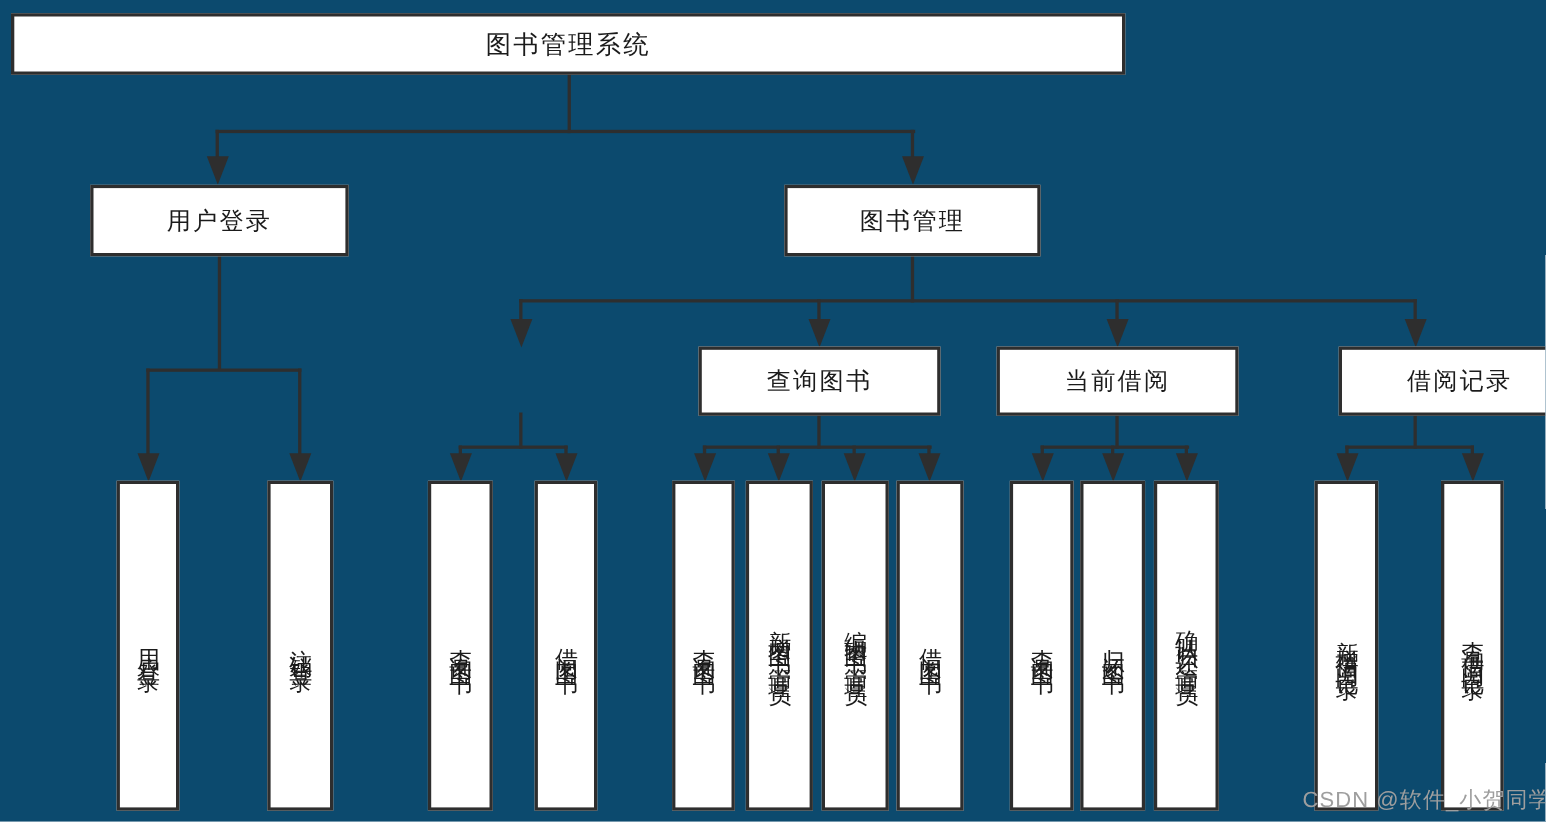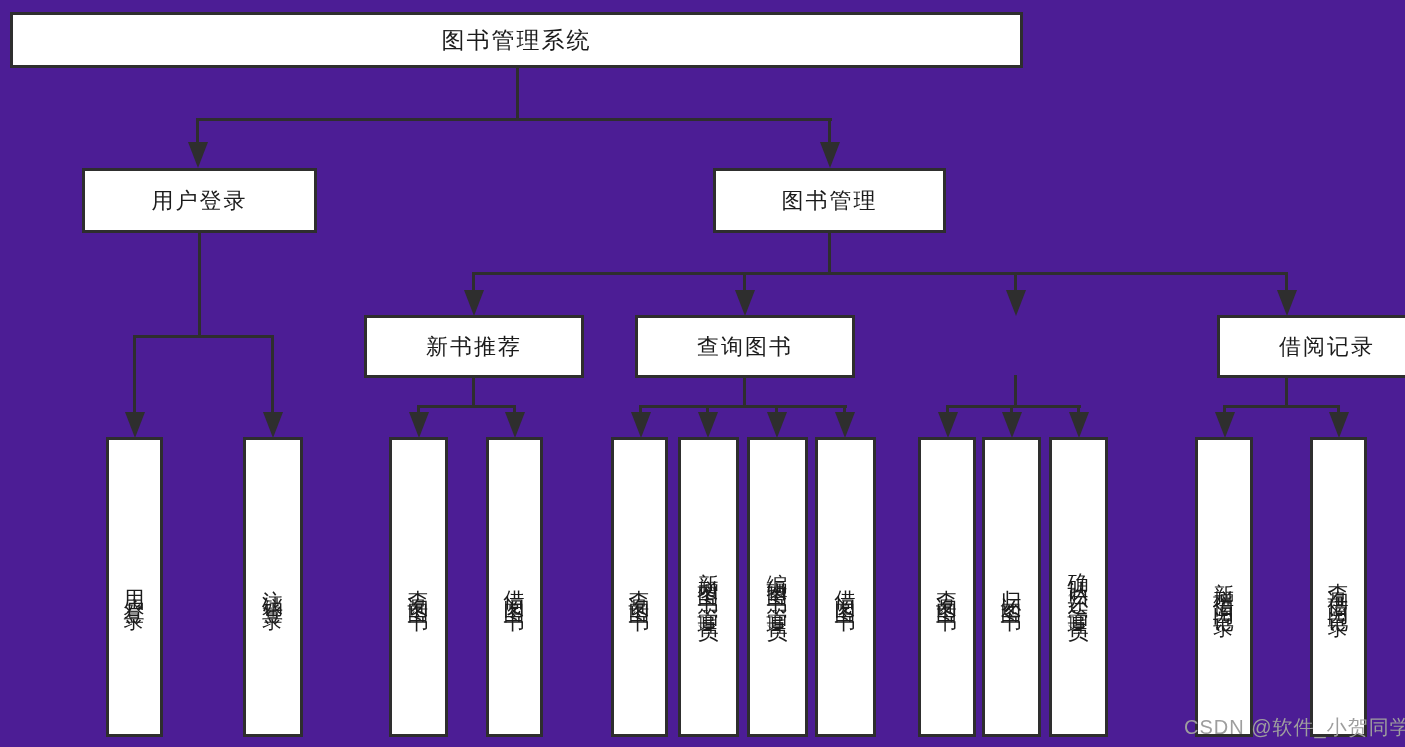--- a/index.html
+++ b/index.html
@@ -1,17 +1,17 @@
 <!DOCTYPE html>
 <html><head>
 <meta charset="utf-8">
 <style>
   html,body { margin:0; padding:0; background:#ffffff; }
   .stage {
-    position:relative; width:1405px; height:747px; background:#4c1d95;
+    position:relative; width:1405px; height:747px; background:#0c4a6e;
     font-family:"Liberation Sans", sans-serif; overflow:hidden;
   }
   .box {
     position:absolute; box-sizing:border-box; background:#ffffff;
     border:3px solid #2e2e2e; display:flex; align-items:center; justify-content:center;
     color:#1b1b1b; z-index:2;
   }
   .hbox { font-size:22px; letter-spacing:2px; }
   .root { font-size:23px; }
   .vbox span {
@@ -63,25 +63,25 @@
   <div class="line" style="left:472px;top:272px;width:816px;height:3px;"></div>
   <div class="line" style="left:472px;top:272px;width:3px;height:22px;"></div>
   <div class="arr" style="left:464px;top:290px;"></div>
   <div class="line" style="left:743px;top:272px;width:3px;height:22px;"></div>
   <div class="arr" style="left:735px;top:290px;"></div>
   <div class="line" style="left:1014px;top:272px;width:3px;height:22px;"></div>
   <div class="arr" style="left:1006px;top:290px;"></div>
   <div class="line" style="left:1285px;top:272px;width:3px;height:22px;"></div>
   <div class="arr" style="left:1277px;top:290px;"></div>
 
-  <div class="box hbox" style="left:364px;top:315px;width:220px;height:63px;">
-    <span>新书推荐</span>
-  </div>
   <div class="box hbox" style="left:635px;top:315px;width:220px;height:63px;">
     <span>查询图书</span>
+  </div>
+  <div class="box hbox" style="left:906px;top:315px;width:220px;height:63px;">
+    <span>当前借阅</span>
   </div>
   <div class="box hbox" style="left:1177px;top:315px;width:220px;height:63px;margin-left:40px;">
     <span>借阅记录</span>
   </div>
 
   <div class="line" style="left:472px;top:375px;width:3px;height:33px;"></div>
   <div class="line" style="left:417px;top:405px;width:99px;height:3px;"></div>
   <div class="line" style="left:417px;top:405px;width:3px;height:12px;"></div>
   <div class="arr" style="left:409px;top:412px;"></div>
   <div class="line" style="left:513px;top:405px;width:3px;height:12px;"></div>

